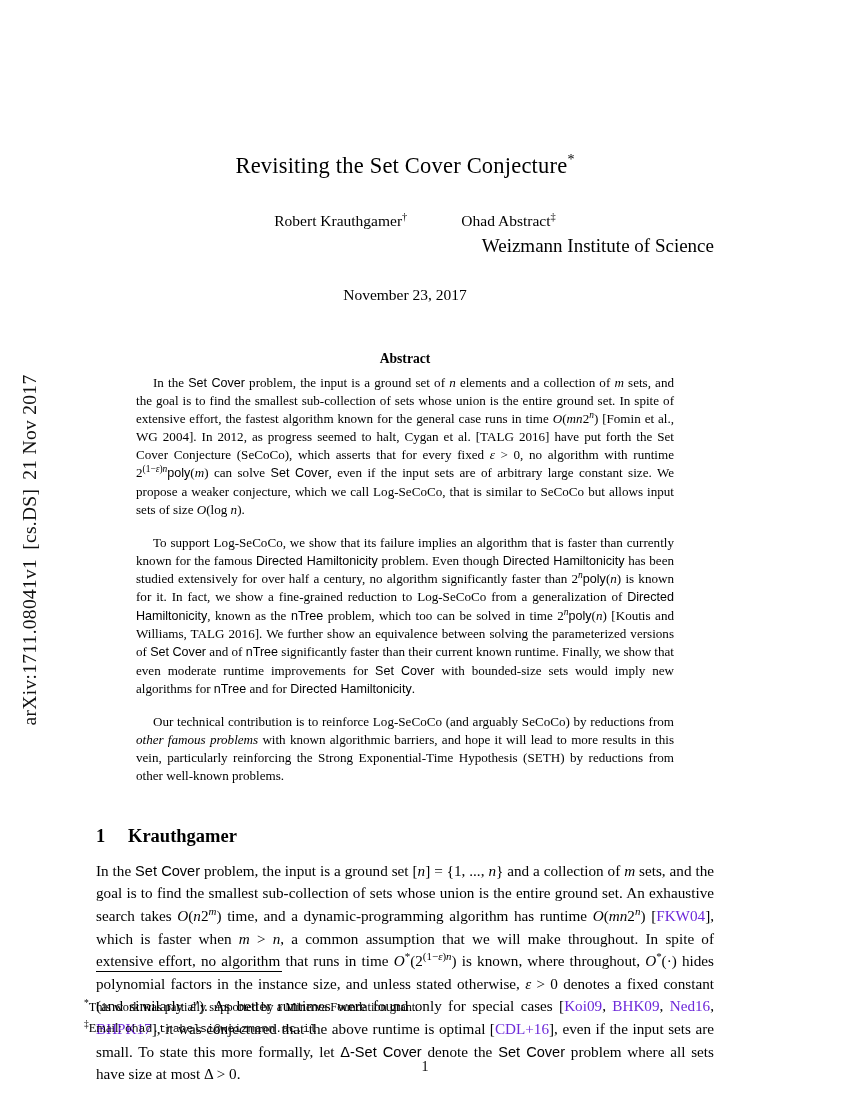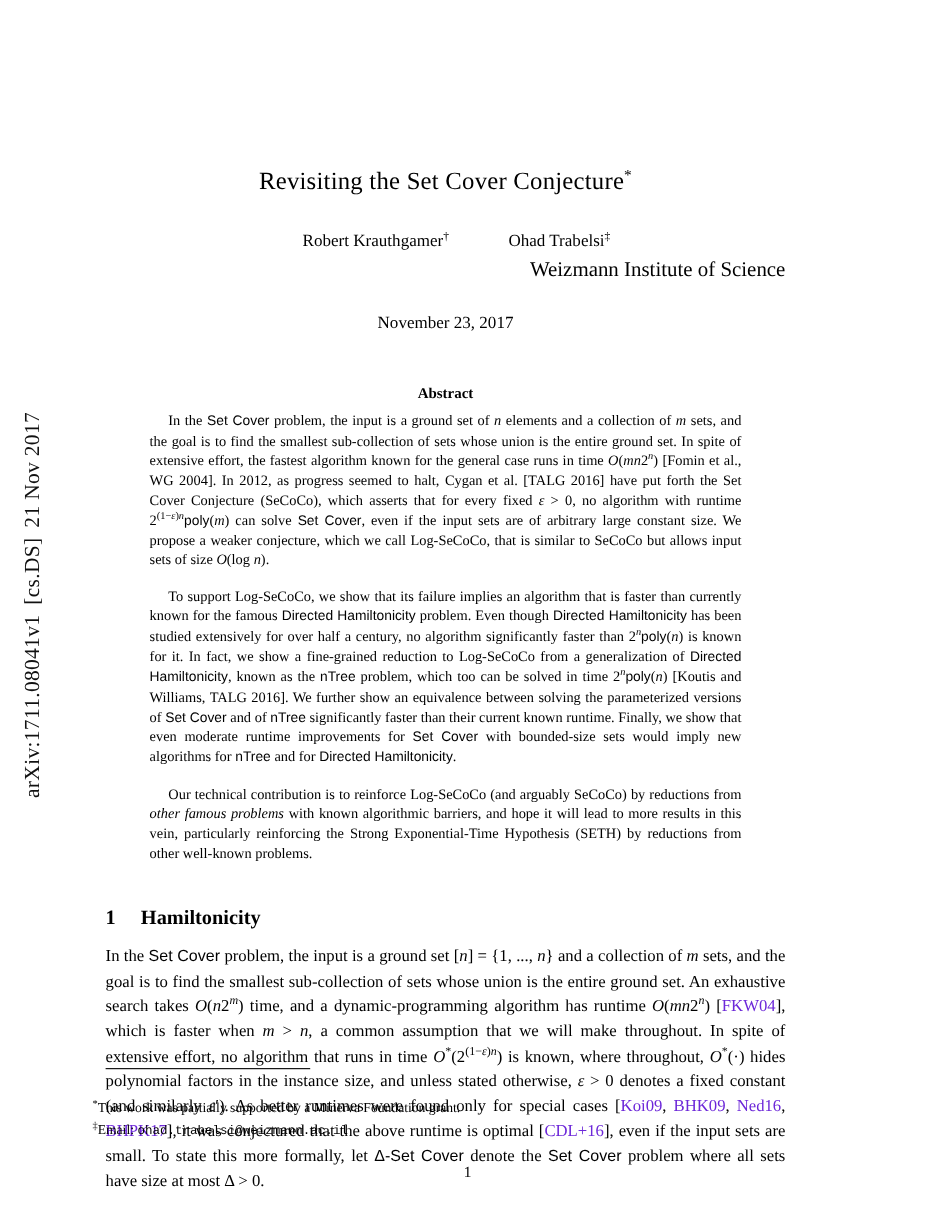--- a/index.html
+++ b/index.html
@@ -156,38 +156,38 @@
     <span>arXiv:1711.08041v1<span class="gap"></span>[cs.DS]<span class="gap"></span>21 Nov 2017</span>
   </div>
 
   <div class="content">
 
     <h1 class="title">
       <span>Revisiting the Set Cover Conjecture</span><sup>*</sup>
     </h1>
 
     <div class="authors">
-      <span class="auth"><span>Robert Krauthgamer</span><sup>†</sup></span><span class="spacer"></span><span class="auth"><span>Ohad Trabelsi</span><sup>‡</sup></span>
+      <span class="auth"><span>Robert Krauthgamer</span><sup>†</sup></span><span class="spacer"></span><span class="auth"><span>Ohad Abstract</span><sup>‡</sup></span>
       <div class="affil">Weizmann Institute of Science</div>
     </div>
 
     <div class="date">November 23, 2017</div>
 
     <div class="abstract-wrap">
       <div class="abstract-head">Abstract</div>
 
       <p>In the <span class="sans">Set Cover</span> problem, the input is a ground set of <span class="mi">n</span> elements and a collection of <span class="mi">m</span> sets, and the goal is to find the smallest sub-collection of sets whose union is the entire ground set. In spite of extensive effort, the fastest algorithm known for the general case runs in time <span class="mi">O</span>(<span class="mi">mn</span>2<sup class="exp"><span class="mi">n</span></sup>) [Fomin et al., WG 2004]. In 2012, as progress seemed to halt, Cygan et al. [TALG 2016] have put forth the Set Cover Conjecture (SeCoCo), which asserts that for every fixed <span class="mi">ε</span> &gt; 0, no algorithm with runtime 2<sup class="exp">(1−<span class="mi">ε</span>)<span class="mi">n</span></sup><span class="sans">poly</span>(<span class="mi">m</span>) can solve <span class="sans">Set Cover</span>, even if the input sets are of arbitrary large constant size. We propose a weaker conjecture, which we call Log-SeCoCo, that is similar to SeCoCo but allows input sets of size <span class="mi">O</span>(log <span class="mi">n</span>).</p>
 
       <p>To support Log-SeCoCo, we show that its failure implies an algorithm that is faster than currently known for the famous <span class="sans">Directed Hamiltonicity</span> problem. Even though <span class="sans">Directed Hamiltonicity</span> has been studied extensively for over half a century, no algorithm significantly faster than 2<sup class="exp"><span class="mi">n</span></sup><span class="sans">poly</span>(<span class="mi">n</span>) is known for it. In fact, we show a fine-grained reduction to Log-SeCoCo from a generalization of <span class="sans">Directed Hamiltonicity</span>, known as the <span class="sans">nTree</span> problem, which too can be solved in time 2<sup class="exp"><span class="mi">n</span></sup><span class="sans">poly</span>(<span class="mi">n</span>) [Koutis and Williams, TALG 2016]. We further show an equivalence between solving the parameterized versions of <span class="sans">Set Cover</span> and of <span class="sans">nTree</span> significantly faster than their current known runtime. Finally, we show that even moderate runtime improvements for <span class="sans">Set Cover</span> with bounded-size sets would imply new algorithms for <span class="sans">nTree</span> and for <span class="sans">Directed Hamiltonicity</span>.</p>
 
       <p>Our technical contribution is to reinforce Log-SeCoCo (and arguably SeCoCo) by reductions from <span class="it">other famous problems</span> with known algorithmic barriers, and hope it will lead to more results in this vein, particularly reinforcing the Strong Exponential-Time Hypothesis (SETH) by reductions from other well-known problems.</p>
     </div>
 
     <h2 class="section">
-      <span class="num">1</span><span>Hamiltonicity</span>
+      <span class="num">1</span><span>Krauthgamer</span>
     </h2>
 
     <p class="body-p">In the <span class="sans">Set Cover</span> problem, the input is a ground set [<span class="mi">n</span>] = {1, ..., <span class="mi">n</span>} and a collection of <span class="mi">m</span> sets, and the goal is to find the smallest sub-collection of sets whose union is the entire ground set. An exhaustive search takes <span class="mi">O</span>(<span class="mi">n</span>2<sup class="exp"><span class="mi">m</span></sup>) time, and a dynamic-programming algorithm has runtime <span class="mi">O</span>(<span class="mi">mn</span>2<sup class="exp"><span class="mi">n</span></sup>) [<span class="cite">FKW04</span>], which is faster when <span class="mi">m</span> &gt; <span class="mi">n</span>, a common assumption that we will make throughout. In spite of extensive effort, no algorithm that runs in time <span class="mi">O</span><sup class="exp">*</sup>(2<sup class="exp">(1−<span class="mi">ε</span>)<span class="mi">n</span></sup>) is known, where throughout, <span class="mi">O</span><sup class="exp">*</sup>(·) hides polynomial factors in the instance size, and unless stated otherwise, <span class="mi">ε</span> &gt; 0 denotes a fixed constant (and similarly <span class="mi">ε</span>′). As better runtimes were found only for special cases [<span class="cite">Koi09</span>, <span class="cite">BHK09</span>, <span class="cite">Ned16</span>, <span class="cite">BHPK17</span>], it was conjectured that the above runtime is optimal [<span class="cite">CDL+16</span>], even if the input sets are small. To state this more formally, let <span class="sans">Δ-Set Cover</span> denote the <span class="sans">Set Cover</span> problem where all sets have size at most Δ &gt; 0.</p>
 
   </div>
 
   <div class="footnote-rule"></div>
 
   <div class="footnotes">
     <div><sup>*</sup><span>This work was partially supported by a Minerva Foundation grant.</span></div>

